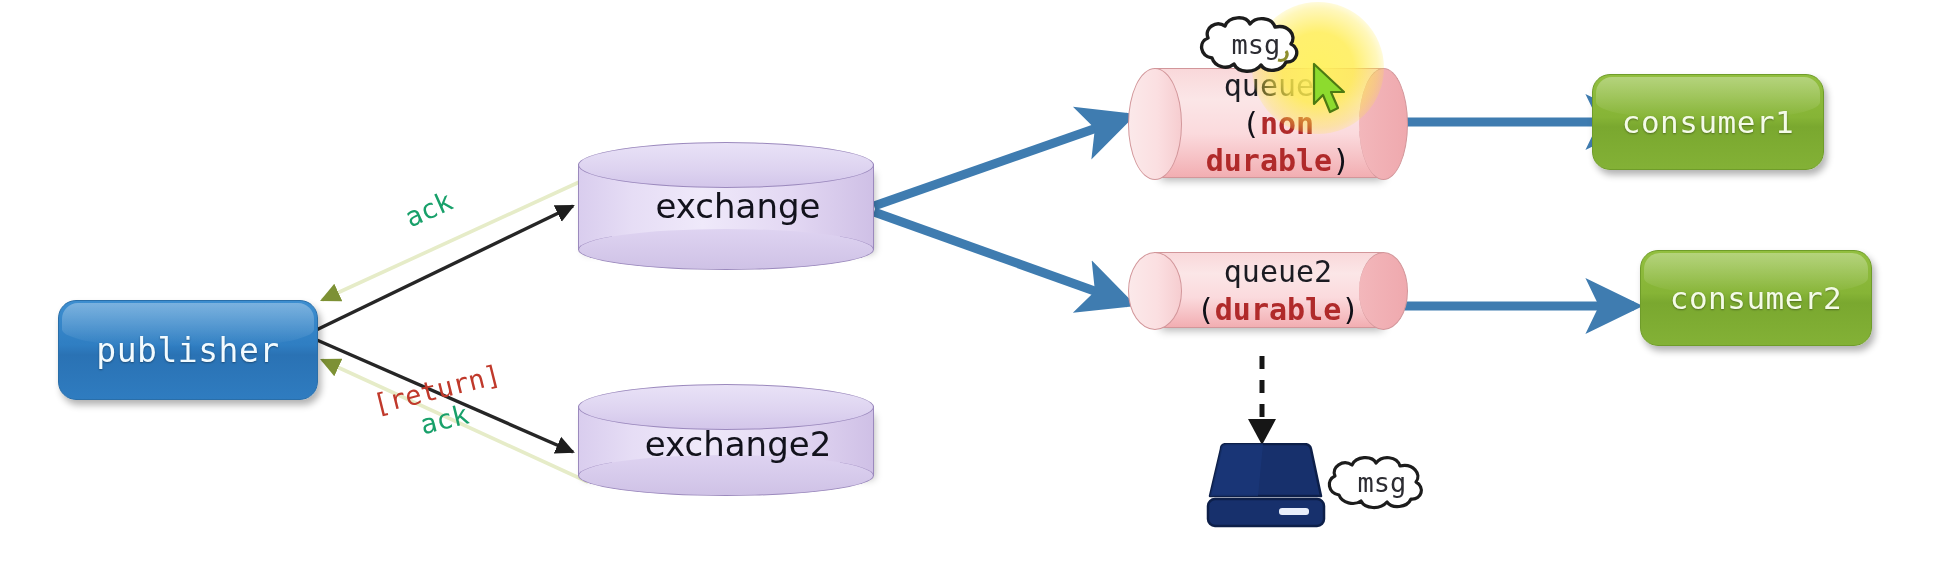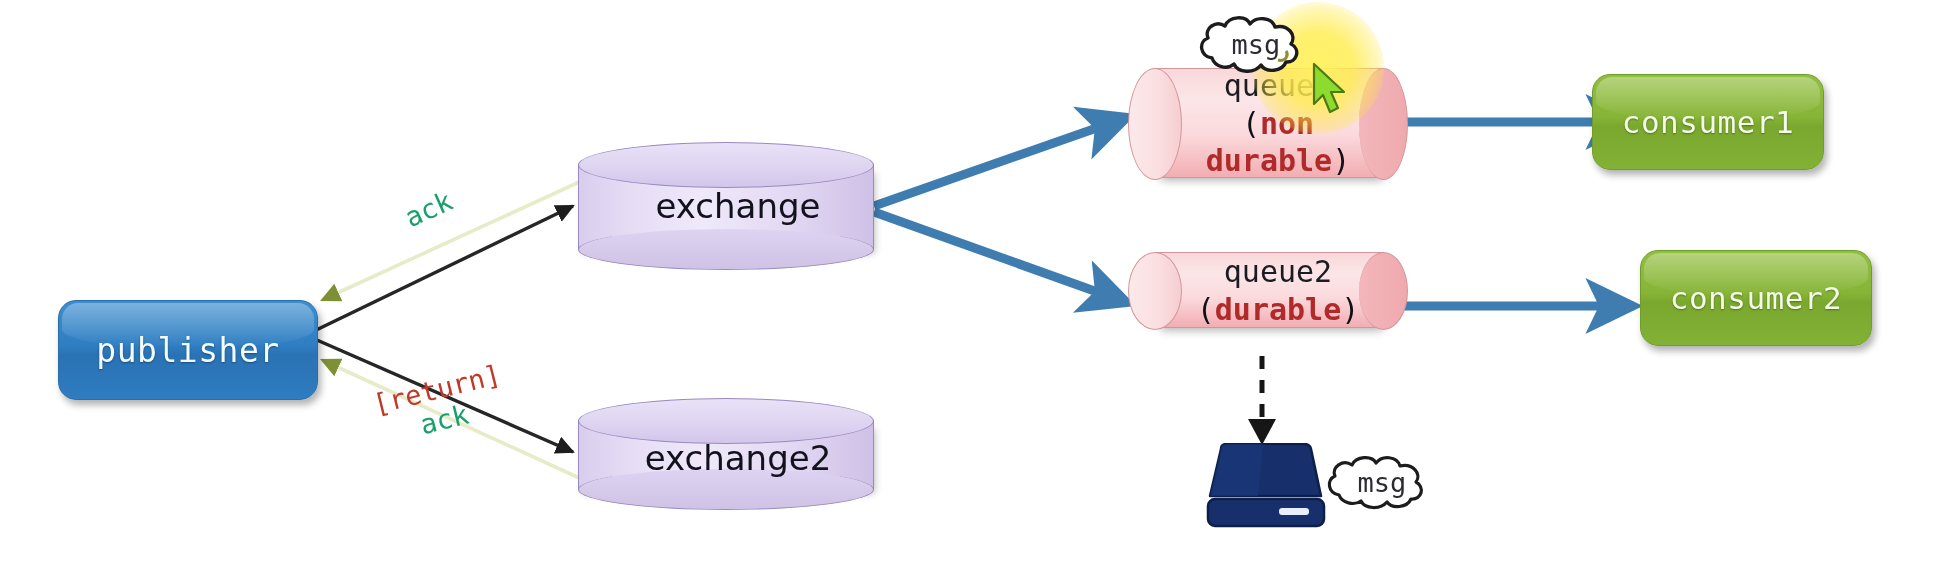--- a/index.html
+++ b/index.html
@@ -164,21 +164,21 @@
     <span class="lbl" style="font-size:33px;">publisher</span>
   </div>
 
   <div class="vcyl" style="left:578px;top:142px;width:296px;height:128px;">
     <div class="body"></div>
     <div class="bot"></div>
     <div class="top"></div>
     <div class="name">exchange</div>
   </div>
 
-  <div class="vcyl noSub" style="left:578px;top:398px;width:296px;height:112px;">
+  <div class="vcyl noSub" style="left:578px;top:384px;width:296px;height:112px;">
     <div class="body"></div>
     <div class="bot"></div>
     <div class="top"></div>
     <div class="name">exchange2</div>
   </div>
 
   <div class="hcyl" style="left:1128px;top:68px;width:280px;height:110px;">
     <div class="body"></div>
     <div class="rcap"></div>
     <div class="cap"></div>

